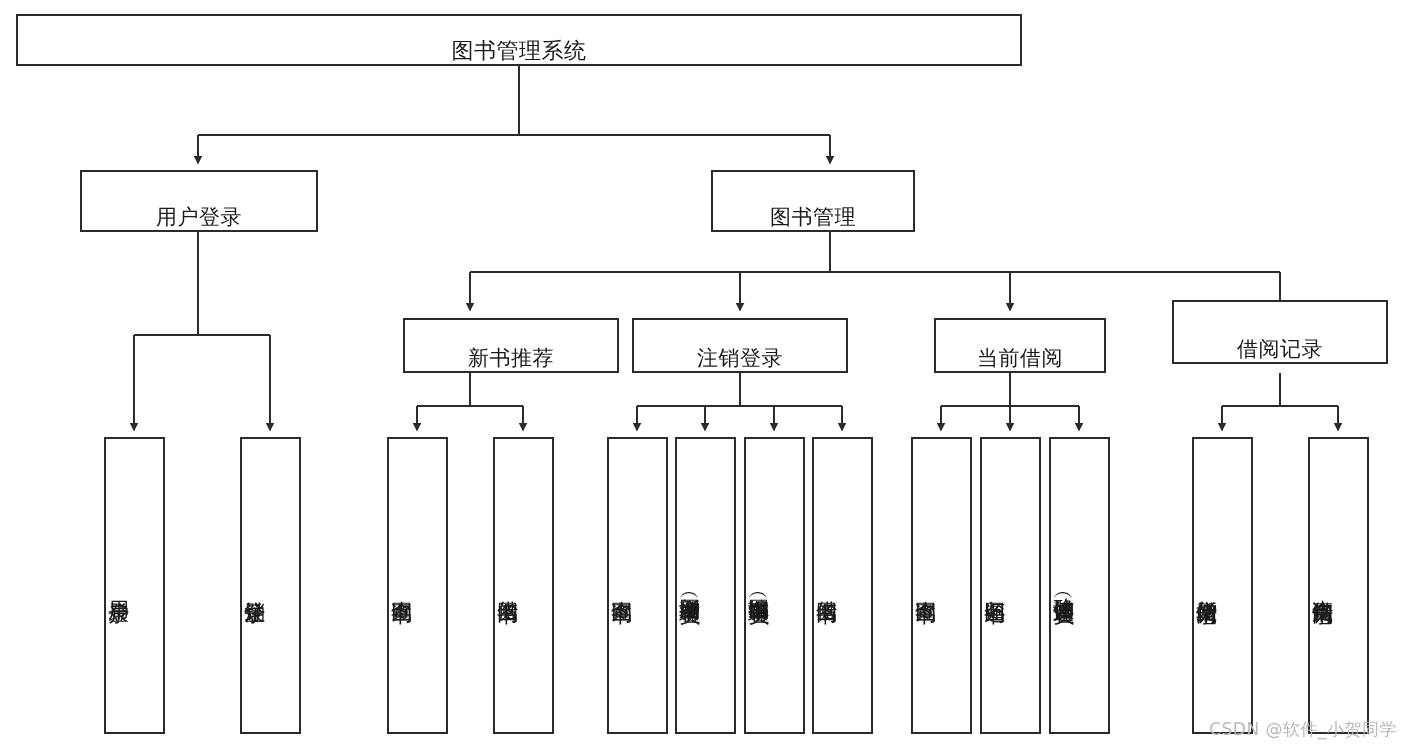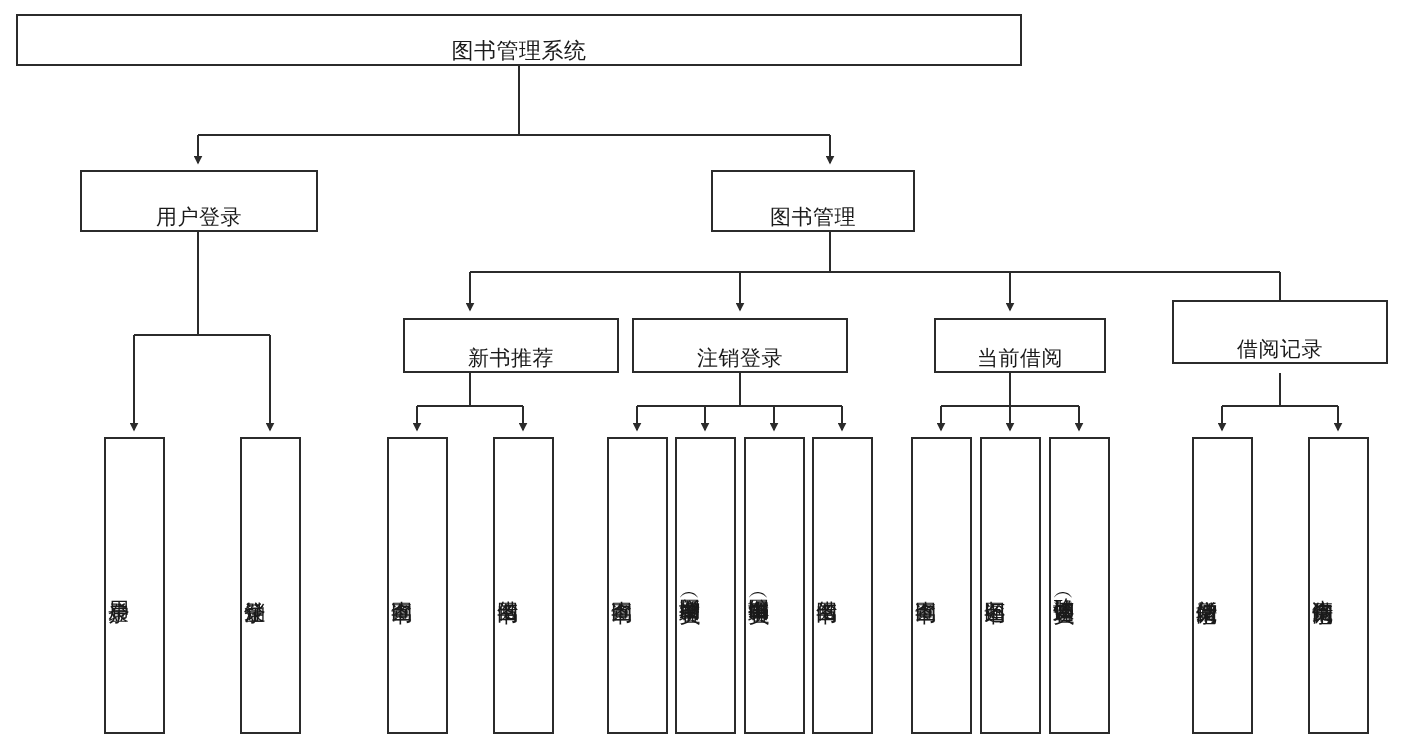--- a/index.html
+++ b/index.html
@@ -196,14 +196,15 @@
   </div>
 
   <div class="node vert" style="left:1192px; top:437px; width:61px; height:297px;">
     <span class="vtext">新增借阅记录</span>
   </div>
 
   <div class="node vert" style="left:1308px; top:437px; width:61px; height:297px;">
     <span class="vtext">查询借阅记录</span>
   </div>
 
+  <div id="watermark">CSDN @软件_小贺同学</div>
 
 </div>
 
 </body></html>

